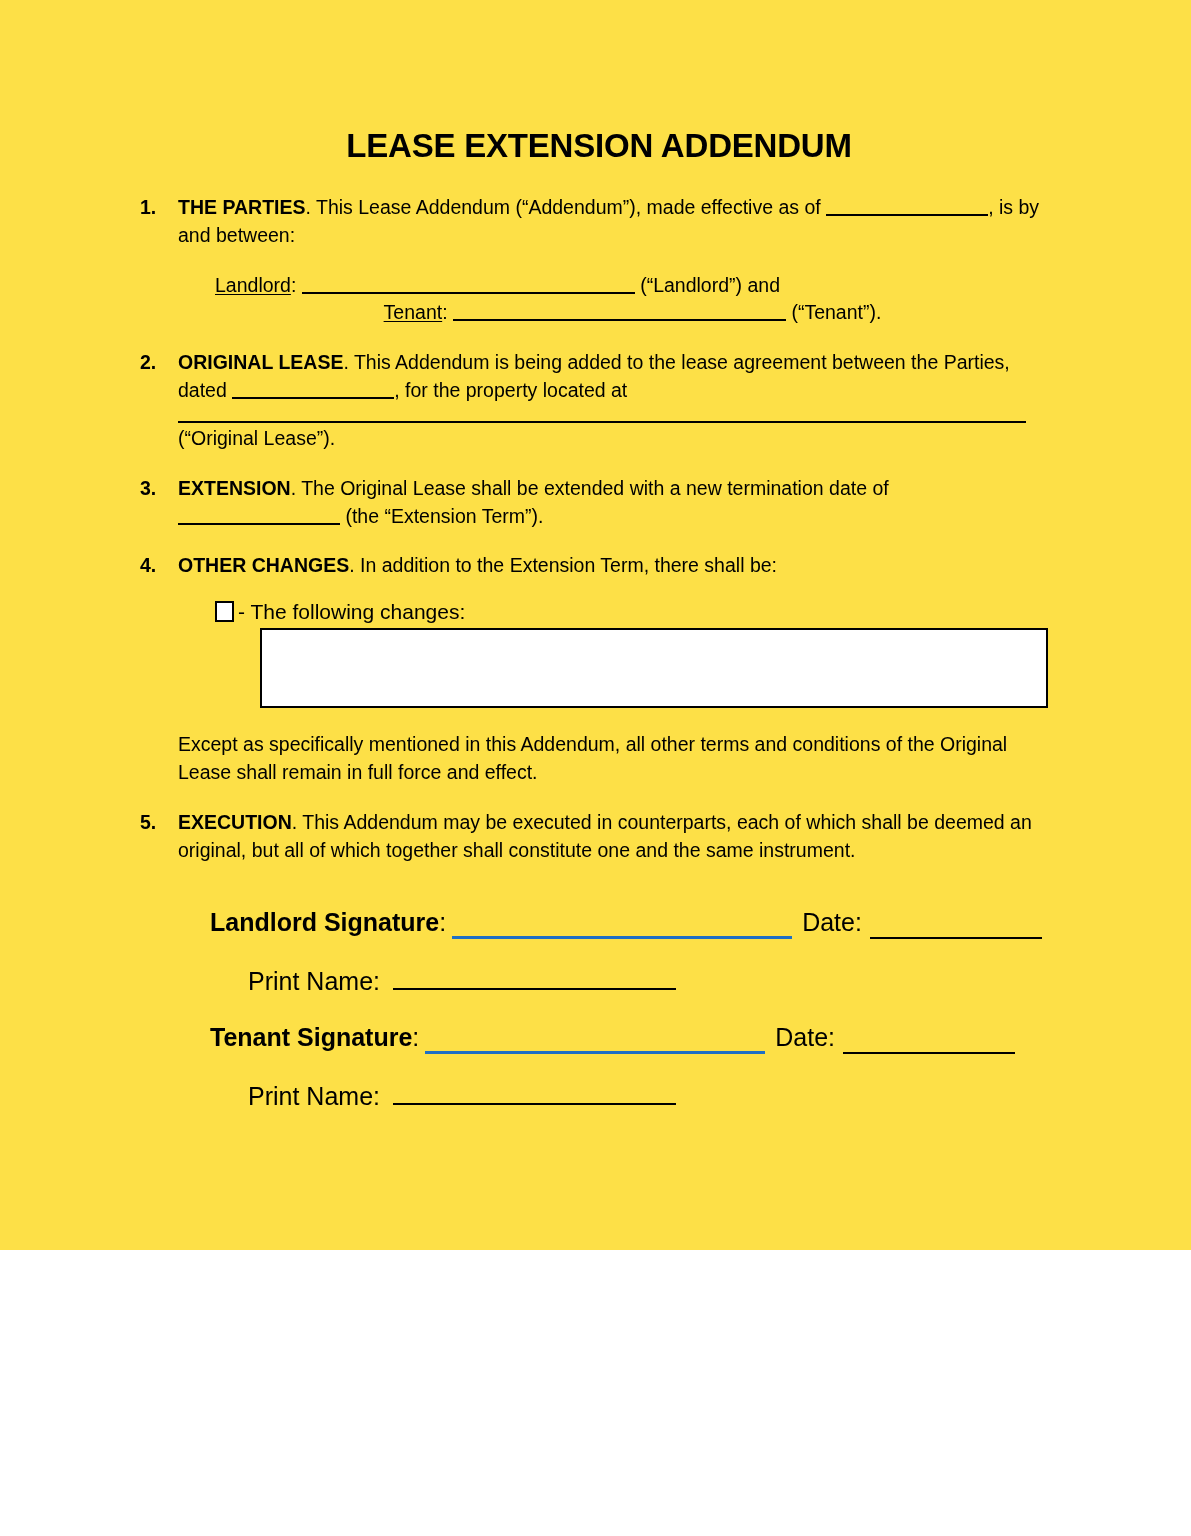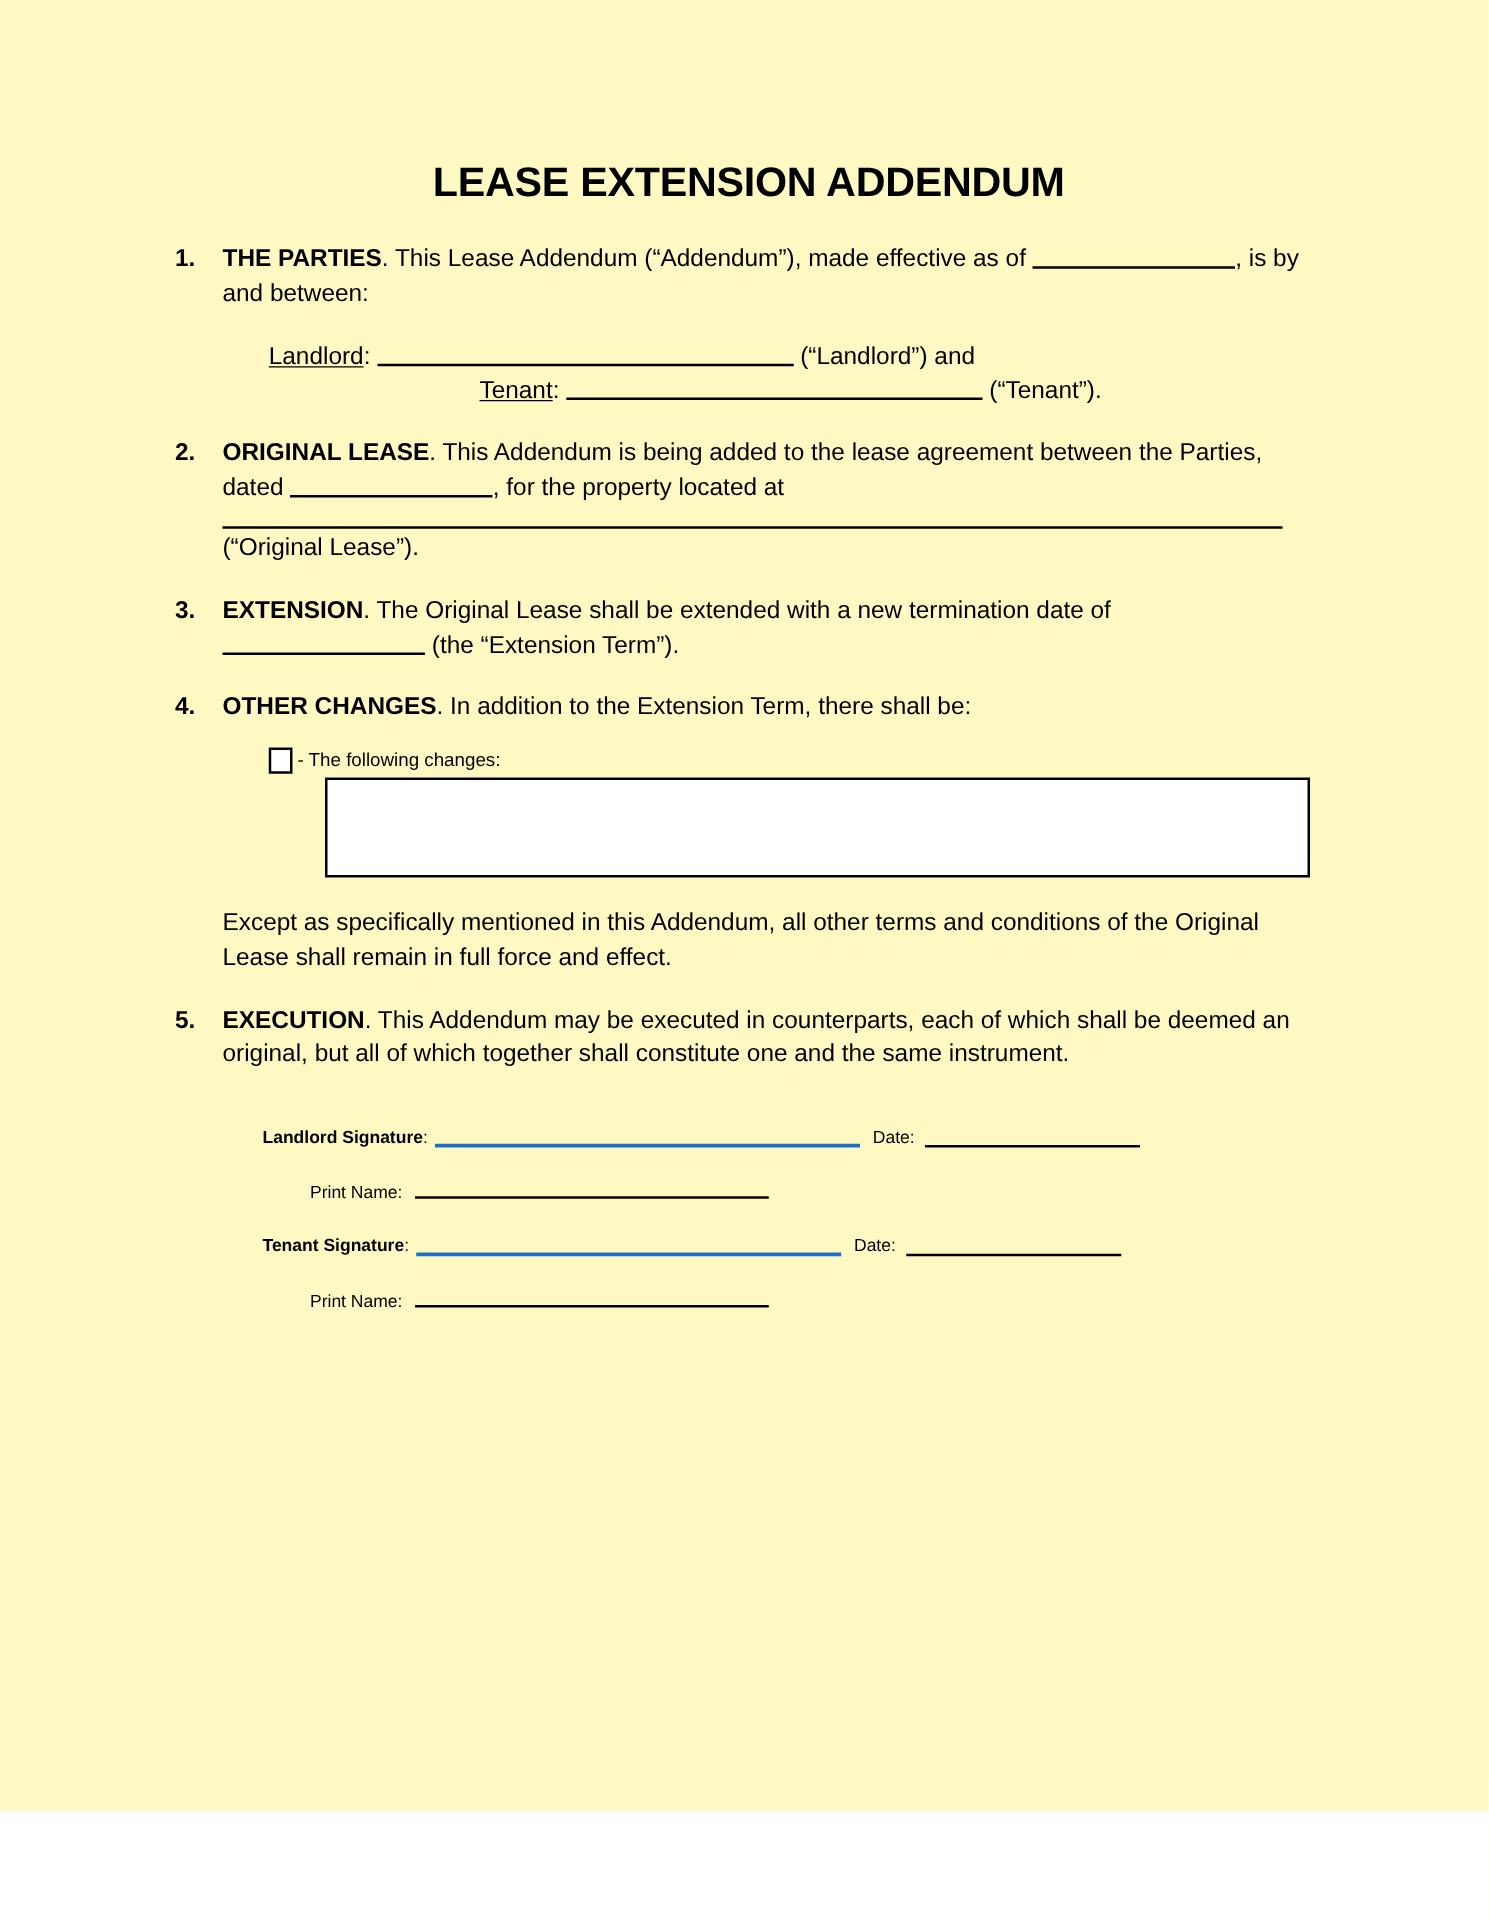--- a/index.html
+++ b/index.html
@@ -7,22 +7,22 @@
     padding: 0;
     background: #ffffff;
   }
   body {
     font-family: "Liberation Sans", sans-serif;
     color: #000000;
   }
   .page {
     position: relative;
     width: 1191px;
-    height: 1449px;
-    background: #fef9c3;
+    height: 1250px;
+    background: #fde047;
     overflow: hidden;
     box-sizing: border-box;
   }
   .sheet {
     position: absolute;
     left: 140px;
     top: 128px;
     width: 910px;
   }
   .doc-title {
@@ -77,21 +77,21 @@
     border-bottom: 2px solid #000;
     height: 14px;
     margin: 3px 0 2px 0;
   }
   .u { text-decoration: underline; text-underline-offset: 2px; }
 
   
   .cb-row {
     display: flex;
     align-items: center;
-    font-size: 15px;
+    font-size: 21px;
     line-height: 1.3;
     margin-top: 14px;
   }
   .checkbox {
     display: inline-block;
     width: 15px;
     height: 17px;
     border: 2.5px solid #000;
     box-sizing: content-box;
     margin-right: 4px;
@@ -104,21 +104,21 @@
     border: 2.5px solid #000;
     box-sizing: border-box;
     margin: 3px 0 3px 45px;
     background: #fff;
   }
 
   
   .sig-wrap {
     padding-left: 70px;
     margin-top: 42px;
-    font-size: 14px;
+    font-size: 25px;
     line-height: 1.3;
   }
   .sig-row {
     display: flex;
     align-items: flex-end;
     margin-bottom: 26px;
     white-space: nowrap;
   }
   .sig-label { font-weight: bold; }
   .sig-line-blue {

